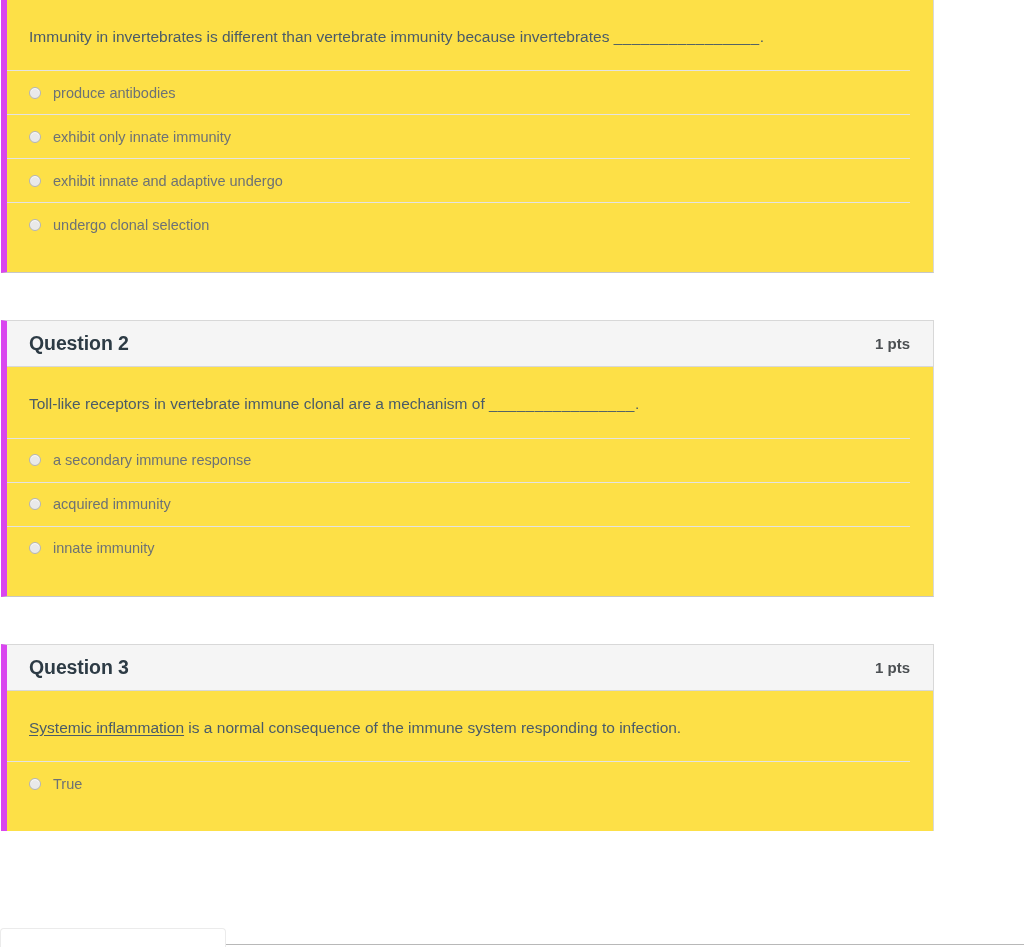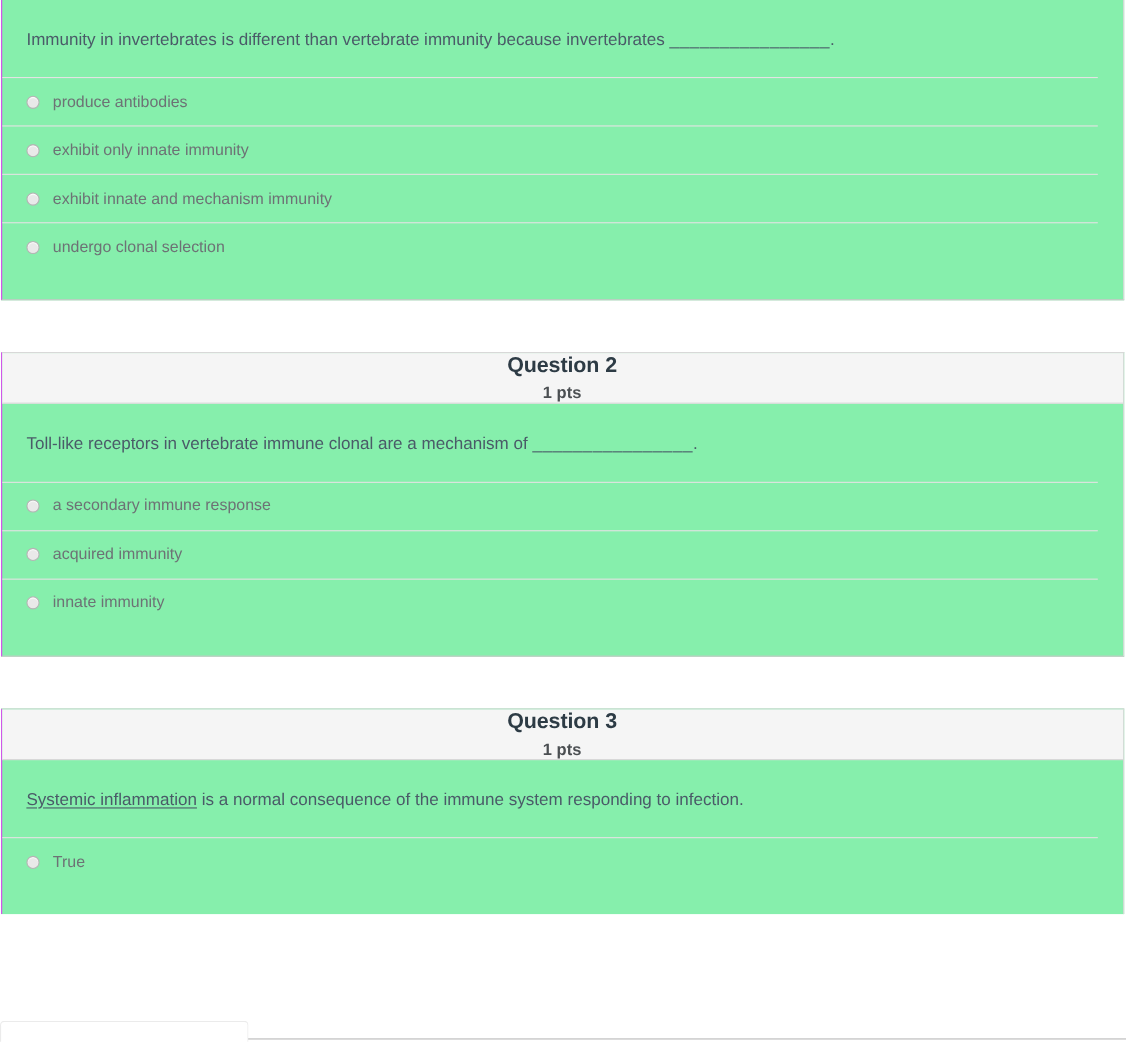--- a/index.html
+++ b/index.html
@@ -15,40 +15,39 @@
     overflow: hidden;
     position: relative;
   }
 
   
   .quiz-area {
     width: 1024px;
     position: relative;
   }
   .question-block {
-    width: 1021px;
+    width: 933px;
     margin: 0 0 0 1px;
-    background: #86efac;
-    border-left: 1px solid #d946ef;
+    background: #fde047;
+    border-left: 6px solid #d946ef;
     border-right: 1px solid #d8d8d8;
     position: relative;
   }
   .question-block.has-top { border-top: 1px solid #d8d8d8; }
   .question-block.has-bottom { border-bottom: 1px solid #c7c7c7; }
 
   
   .question-header {
     height: 46px;
     background: #f5f5f5;
     border-bottom: 1px solid #d8d8d8;
     display: flex;
     align-items: center;
     justify-content: space-between;
     padding: 0 23px 0 22px;
-    flex-direction: column;
   }
   .question-title {
     font-size: 19.5px;
     font-weight: bold;
     color: #2d3b45;
     letter-spacing: -0.1px;
   }
   .question-points {
     font-size: 15px;
     font-weight: bold;
@@ -150,21 +149,21 @@
       <div class="answer-row">
         <span class="radio"></span>
         <span class="answer-label">produce antibodies</span>
       </div>
       <div class="answer-row">
         <span class="radio"></span>
         <span class="answer-label">exhibit only innate immunity</span>
       </div>
       <div class="answer-row">
         <span class="radio"></span>
-        <span class="answer-label">exhibit innate and mechanism immunity</span>
+        <span class="answer-label">exhibit innate and adaptive undergo</span>
       </div>
       <div class="answer-row">
         <span class="radio"></span>
         <span class="answer-label">undergo clonal selection</span>
       </div>
     </div>
   </section>
 
   <div class="block-gap"></div>
 

